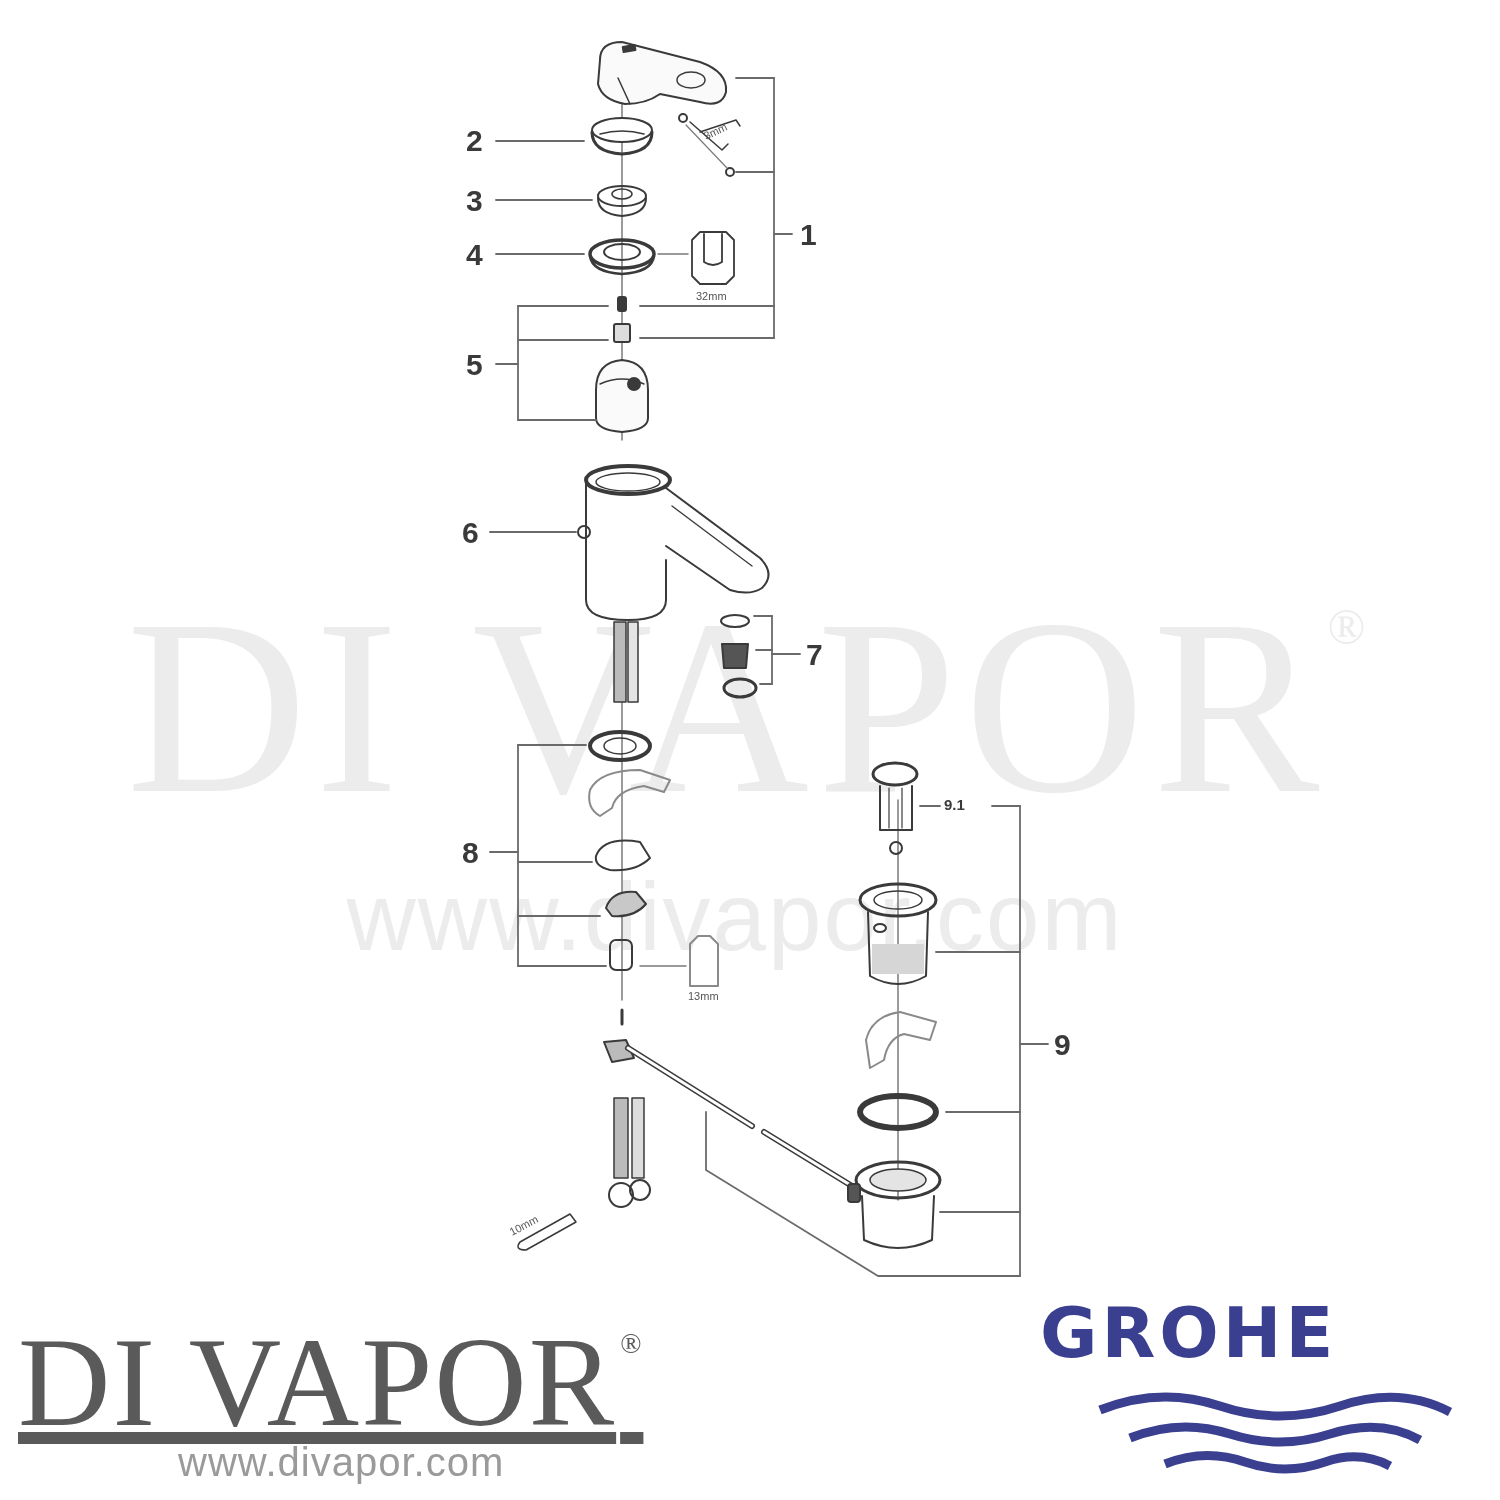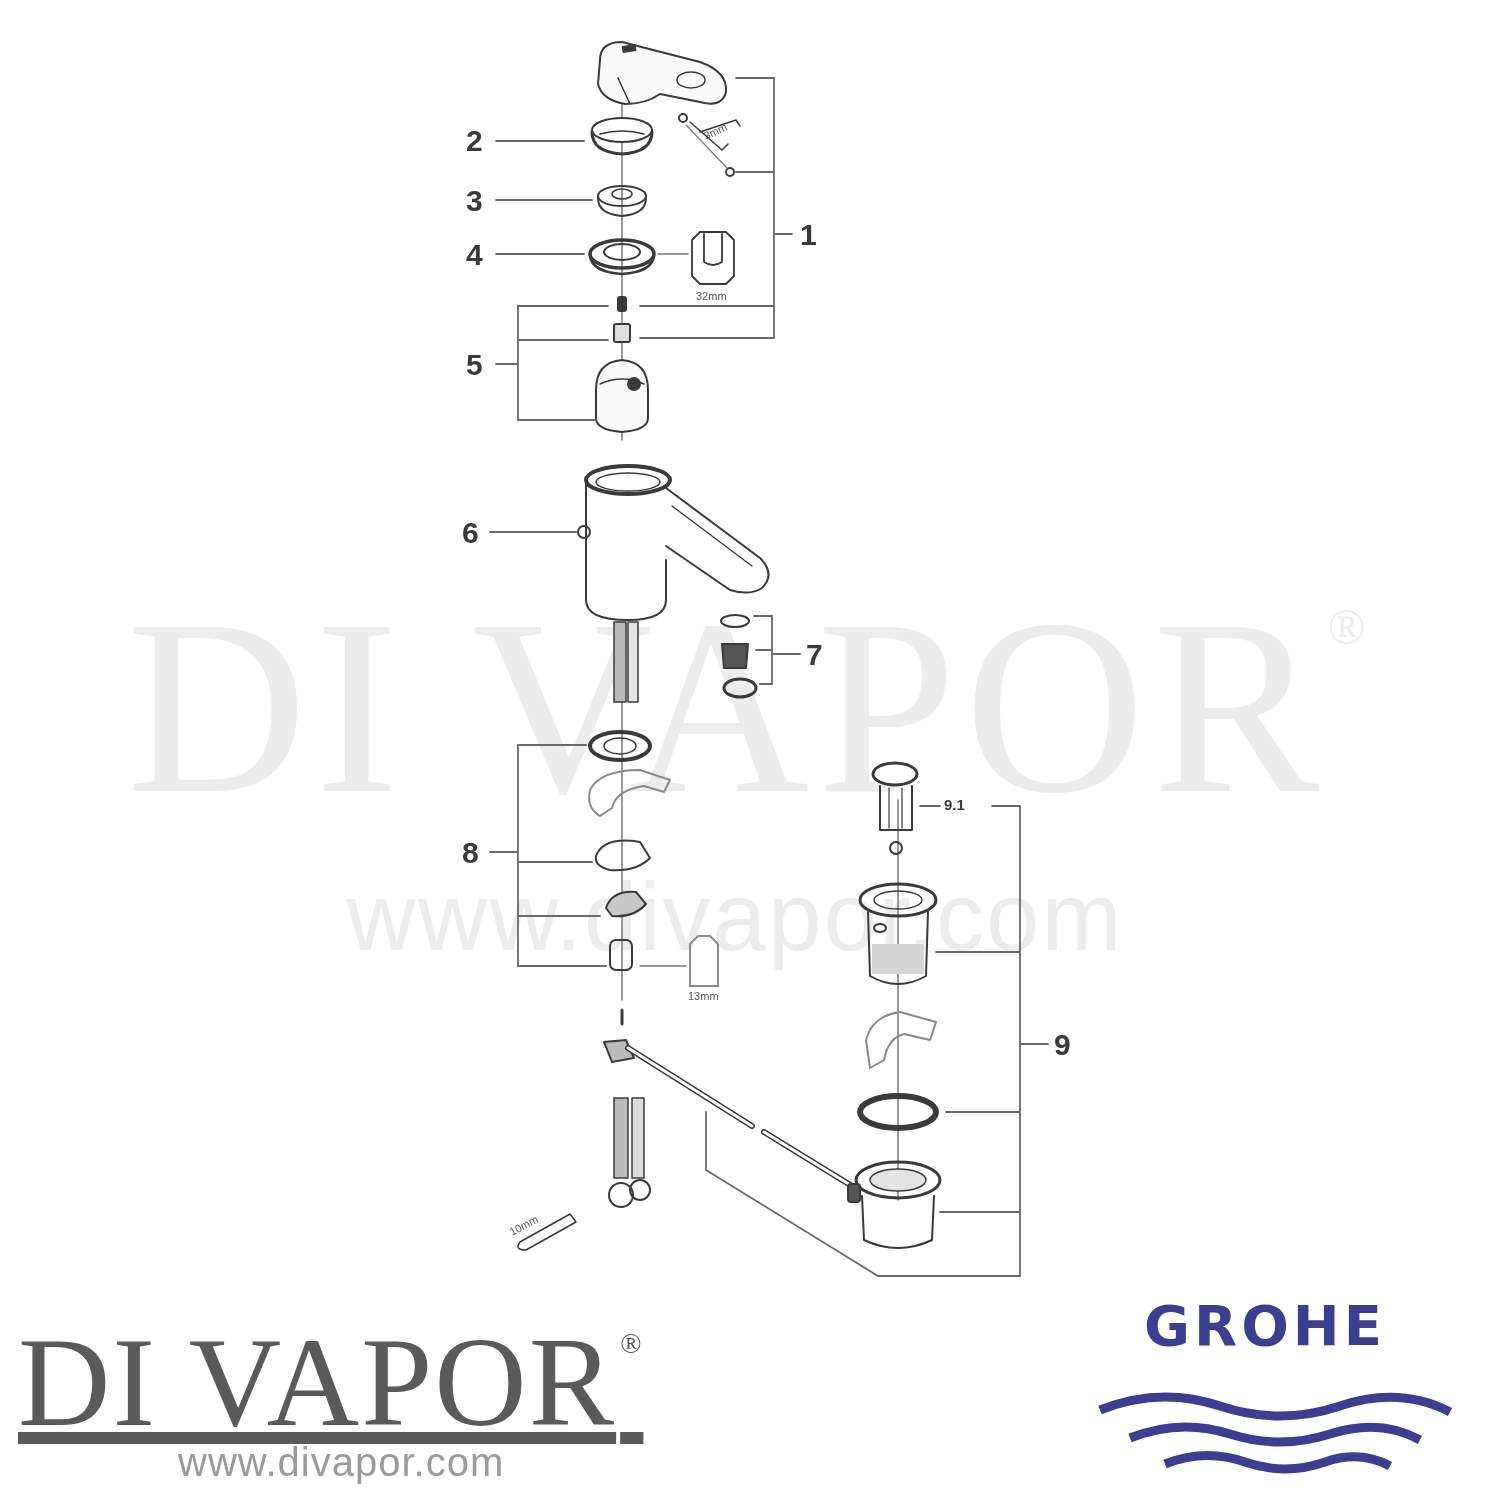--- a/index.html
+++ b/index.html
@@ -7,21 +7,21 @@
   .canvas { position: absolute; left: 0; top: 0; width: 1500px; height: 1500px; }
   .wm-big { position: absolute; left: 0; top: 582px; width: 1500px; text-align: center; font-family: "Liberation Serif", serif; font-size: 250px; letter-spacing: 8px; color: #ececec; line-height: 1; white-space: nowrap; }
   .wm-big sup { font-size: 50px; vertical-align: top; position: relative; top: 20px; }
   .wm-url { position: absolute; left: 0; top: 862px; width: 1470px; text-align: center; font-family: "Liberation Sans", sans-serif; font-size: 96px; color: #ececec; letter-spacing: 2px; white-space: nowrap; }
   .callout { position: absolute; font-family: "Liberation Sans", sans-serif; font-weight: bold; font-size: 30px; color: #3a3a3a; line-height: 1; }
   .callout.small { font-size: 15px; }
   .brand-left { position: absolute; left: 18px; top: 1318px; font-family: "Liberation Serif", serif; font-size: 128px; color: #5a5a5a; letter-spacing: 2px; line-height: 1; white-space: nowrap; text-decoration: underline; }
   .brand-left sup { font-size: 28px; vertical-align: top; position: relative; top: 12px; margin-left: 4px; }
   .brand-url { position: absolute; left: 178px; top: 1440px; font-family: "Liberation Sans", sans-serif; font-size: 40px; color: #9a9a9a; letter-spacing: 1px; white-space: nowrap; }
   .grohe { position: absolute; left: 1040px; top: 1290px; width: 450px; height: 200px; }
-  .grohe-word { position: absolute; left: 0; top: 8px; width: 450px; text-align: center; font-family: "DejaVu Sans", sans-serif; font-weight: bold; font-size: 56px; letter-spacing: 4px; color: #3a3f8f; line-height: 1; }
+  .grohe-word { position: absolute; left: 0; top: 8px; width: 450px; font-family: "DejaVu Sans", sans-serif; font-weight: bold; font-size: 70px; letter-spacing: 4px; color: #3a3f8f; line-height: 1; }
 </style>
 </head>
 <body>
 
 <div class="wm-big"><span>DI VAPOR</span><sup>®</sup></div>
 <div class="wm-url">www.divapor.com</div>
 
 <svg class="canvas" viewBox="0 0 1500 1500" xmlns="http://www.w3.org/2000/svg">
   <g fill="none" stroke="#3a3a3a" stroke-width="2" stroke-linecap="round" stroke-linejoin="round">
 

